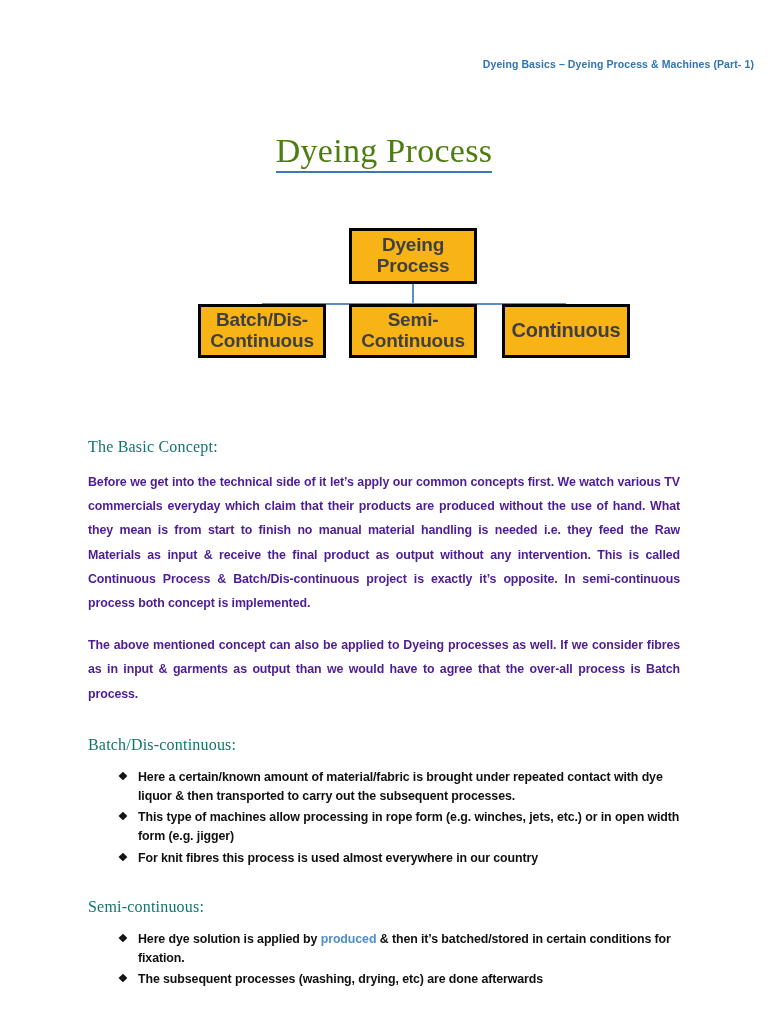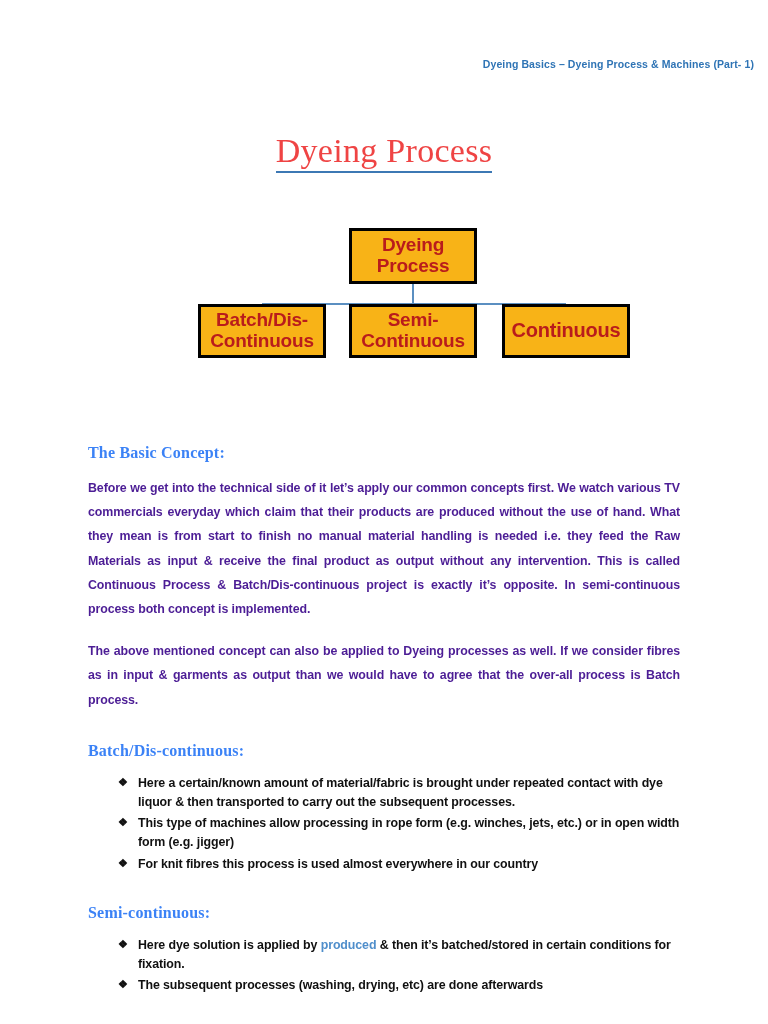--- a/index.html
+++ b/index.html
@@ -41,21 +41,21 @@
   
   .doc-title {
     position: absolute;
     top: 132px;
     left: 0;
     width: 768px;
     text-align: center;
     font-family: "Liberation Serif", serif;
     font-size: 34px;
     font-weight: normal;
-    color: #ef4444;
+    color: #4d7c0f;
     letter-spacing: 0.3px;
   }
   .doc-title span {
     border-bottom: 2px solid #3c78b4;
     padding-bottom: 2px;
   }
 
   
   .diagram {
     position: absolute;
@@ -70,21 +70,21 @@
     border: 3px solid #000000;
     box-sizing: border-box;
     display: flex;
     align-items: center;
     justify-content: center;
     text-align: center;
     font-family: "Liberation Sans", sans-serif;
     font-size: 19px;
     font-weight: bold;
     line-height: 1.08;
-    color: #b91c1c;
+    color: #404040;
     letter-spacing: -0.2px;
   }
   .node-root  { left: 349px; top: 18px;  width: 128px; height: 56px; }
   .node-c1    { left: 198px; top: 94px;  width: 128px; height: 54px; }
   .node-c2    { left: 349px; top: 94px;  width: 128px; height: 54px; }
   .node-c3    { left: 502px; top: 94px;  width: 128px; height: 54px; font-size: 20px; }
 
   .conn {
     position: absolute;
     background: #5b8fc1;
@@ -99,23 +99,23 @@
   .content {
     position: absolute;
     left: 88px;
     top: 430px;
     width: 592px;
   }
 
   .section-head {
     font-family: "Liberation Serif", serif;
     font-size: 16px;
-    font-weight: bold;
-    color: #3b82f6;
-    margin: 14px 0 14px 0;
+    font-weight: normal;
+    color: #0f766e;
+    margin: 8px 0 14px 0;
     letter-spacing: 0.2px;
   }
   .section-head.spaced-top { margin-top: 30px; }
 
   p.body {
     margin: 0 0 18px 0;
     font-family: Liberation Sans, sans-serif;
     font-size: 12.4px;
     font-weight: bold;
     line-height: 1.95;

